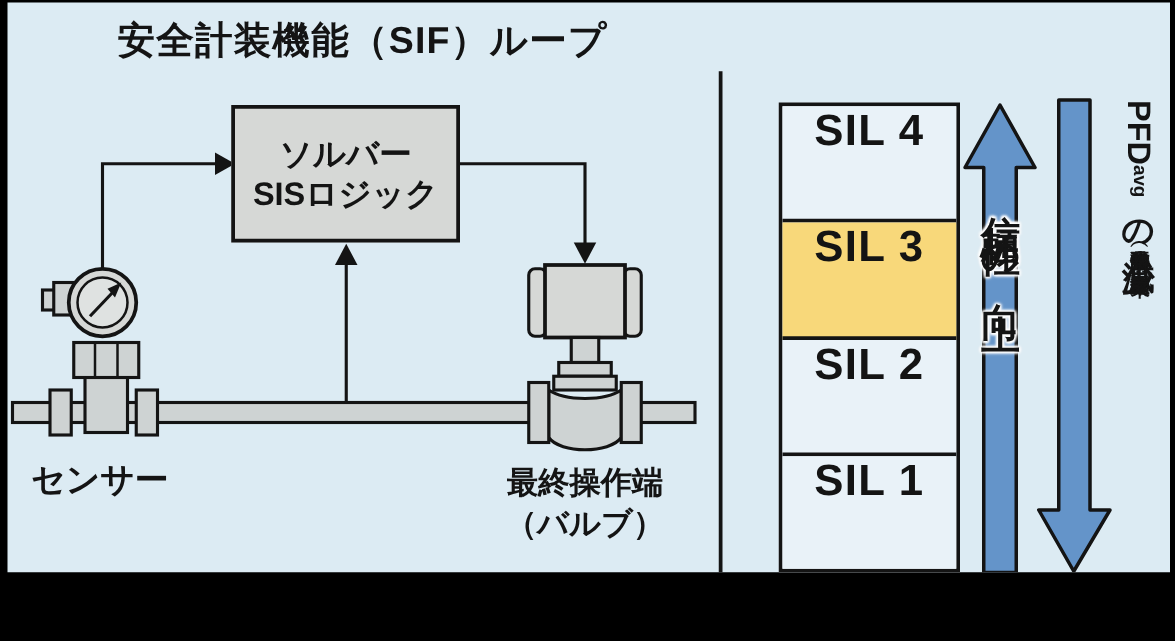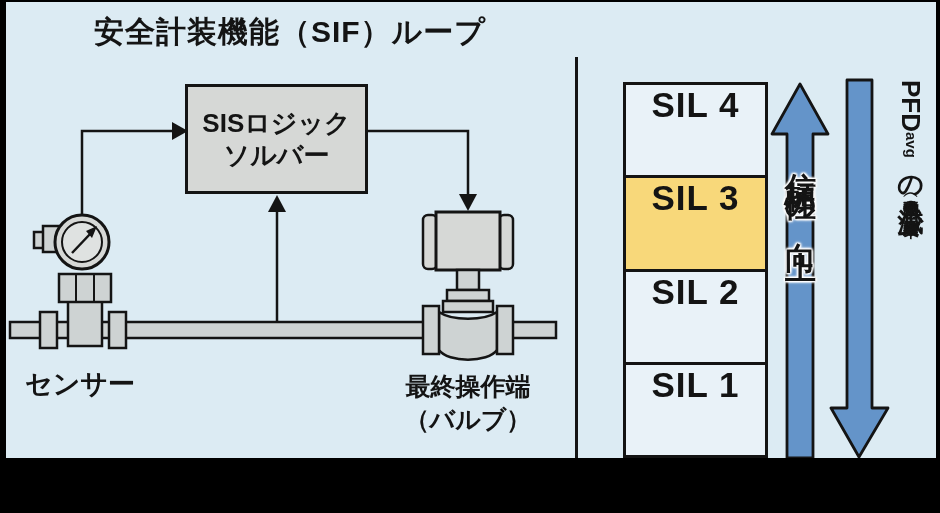--- a/index.html
+++ b/index.html
@@ -112,22 +112,22 @@
     <g>
       <polygon points="800,84 828,134 813,134 813,458 787,458 787,134 772,134" fill="#6494c9" stroke="#141414" stroke-width="2.8" stroke-linejoin="round"></polygon>
     </g>
     <g>
       <polygon points="847,80 872,80 872,408 888,408 859,457 831,408 847,408" fill="#6494c9" stroke="#141414" stroke-width="2.8" stroke-linejoin="round"></polygon>
     </g>
   </svg>
 
   <div class="abs title left-title">安全計装機能（SIF）ループ</div>
   <div class="abs solver-box">
+    <span>ソルバー</span>
     <span>SISロジック</span>
-    <span>ソルバー</span>
   </div>
   <div class="abs sensor-label">センサー</div>
   <div class="abs final-label">
     <div>最終操作端</div>
     <div>（バルブ）</div>
   </div>
 
   <div class="abs divider"></div>
 
 

